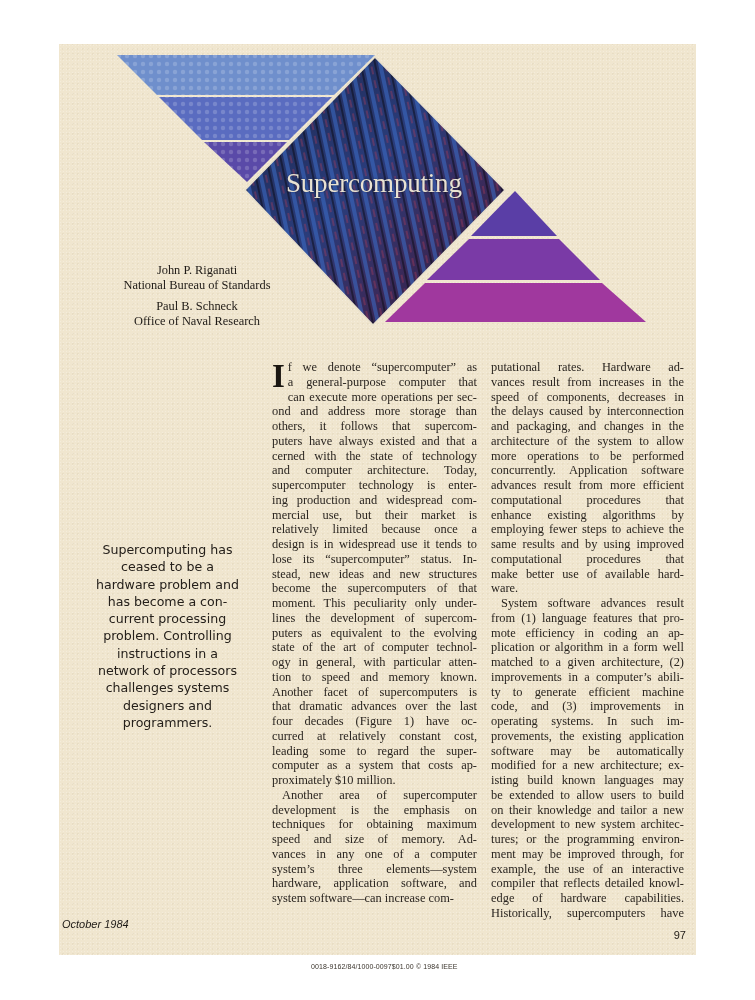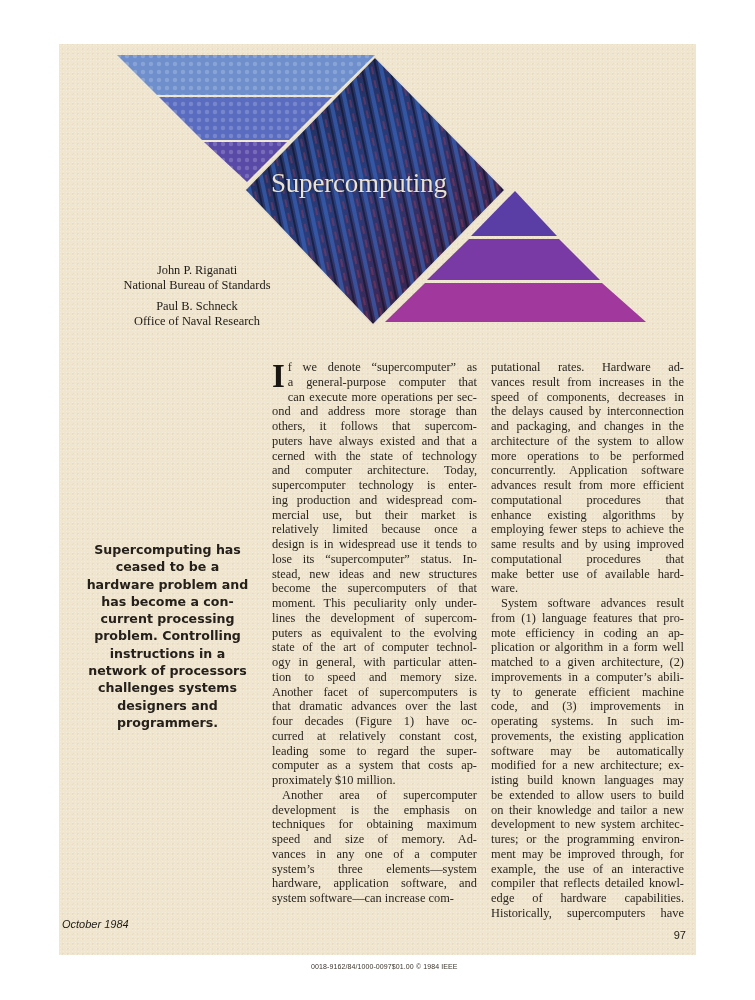--- a/index.html
+++ b/index.html
@@ -12,37 +12,37 @@
     position: absolute; left: 59px; top: 44px; width: 637px; height: 911px;
     background: #f0e6cf;
     background-image:
       radial-gradient(rgba(255,255,255,0.25) 1px, transparent 1px),
       radial-gradient(rgba(160,140,100,0.10) 1px, transparent 1px);
     background-size: 3px 3px, 5px 5px;
     background-position: 0 0, 1px 2px;
   }
   .art { position: absolute; left: 0; top: 0; }
   .title {
-    position: absolute; left: 212px; top: 124px; width: 200px;
+    position: absolute; left: 227px; top: 124px; width: 200px;
     font-family: "Liberation Serif", "DejaVu Serif", serif;
     font-size: 27px; color: #e9e2d2; letter-spacing: -0.2px;
     text-shadow: 0 0 2px rgba(0,0,0,0.4);
     white-space: nowrap;
   }
   .authors {
     position: absolute; left: 52px; top: 219px; width: 172px;
     text-align: center; font-weight: normal; font-size: 12.4px; line-height: 15px;
     color: #1e1a16;
   }
   .authors .block { margin-bottom: 6px; }
   .authors .line { display: block; white-space: nowrap; }
   .pullquote {
     position: absolute; left: 21px; top: 497px; width: 175px;
     font-family: "DejaVu Sans", "Liberation Sans", sans-serif;
-    font-weight: bold; font-size: 12.6px; line-height: 17.3px;
+    font-weight: normal; font-size: 12.6px; line-height: 17.3px;
     text-align: center; color: #25201b;
   }
   .pullquote .line { display: block; white-space: nowrap; }
   .col {
     position: absolute; top: 316px;
     font-size: 12.4px; line-height: 14.75px; color: #2a2520;
   }
   .col1 { left: 213px; width: 205px; }
   .col2 { left: 432px; width: 193px; }
   .col .line { display: block; white-space: nowrap; text-align: justify; text-align-last: justify; height: 14.75px; }
@@ -156,21 +156,21 @@
       <span class="line">relatively limited because once a</span>
       <span class="line">design is in widespread use it tends to</span>
       <span class="line">lose its “supercomputer” status. In-</span>
       <span class="line">stead, new ideas and new structures</span>
       <span class="line">become the supercomputers of that</span>
       <span class="line">moment. This peculiarity only under-</span>
       <span class="line">lines the development of supercom-</span>
       <span class="line">puters as equivalent to the evolving</span>
       <span class="line">state of the art of computer technol-</span>
       <span class="line">ogy in general, with particular atten-</span>
-      <span class="line">tion to speed and memory size.</span>
+      <span class="line">tion to speed and memory known.</span>
       <span class="line">Another facet of supercomputers is</span>
       <span class="line">that dramatic advances over the last</span>
       <span class="line">four decades (Figure 1) have oc-</span>
       <span class="line">curred at relatively constant cost,</span>
       <span class="line">leading some to regard the super-</span>
       <span class="line">computer as a system that costs ap-</span>
       <span class="line last">proximately $10 million.</span>
       <span class="line indent">Another area of supercomputer</span>
       <span class="line">development is the emphasis on</span>
       <span class="line">techniques for obtaining maximum</span>

